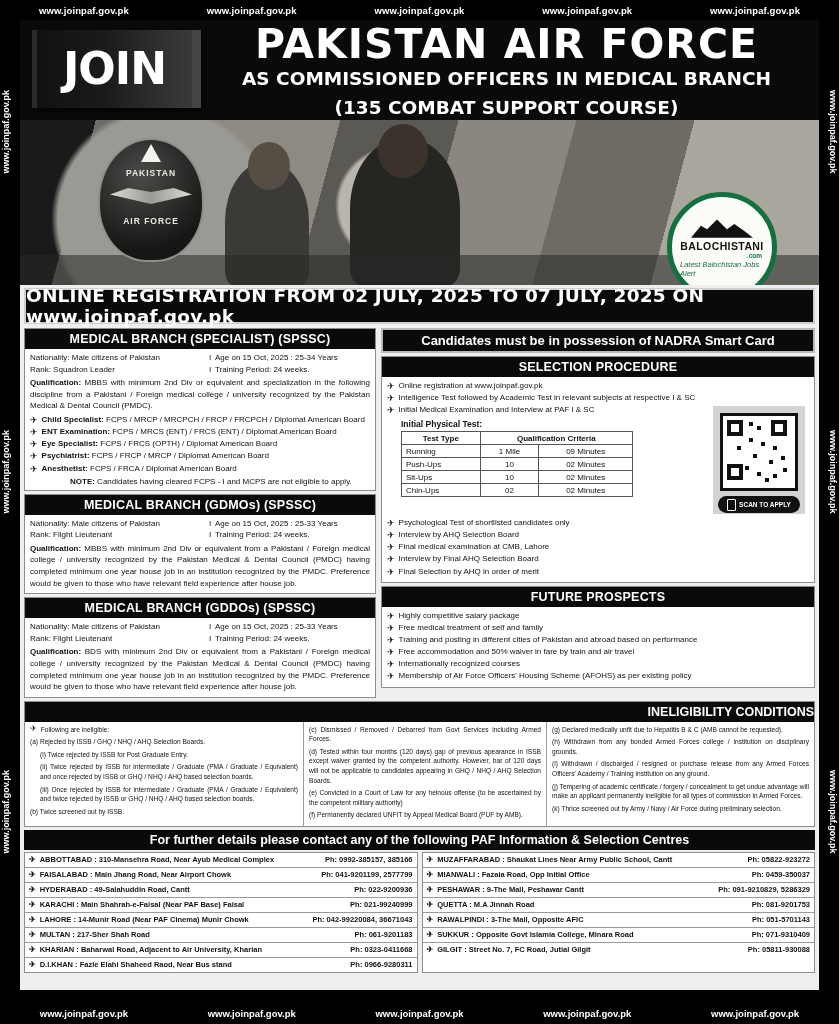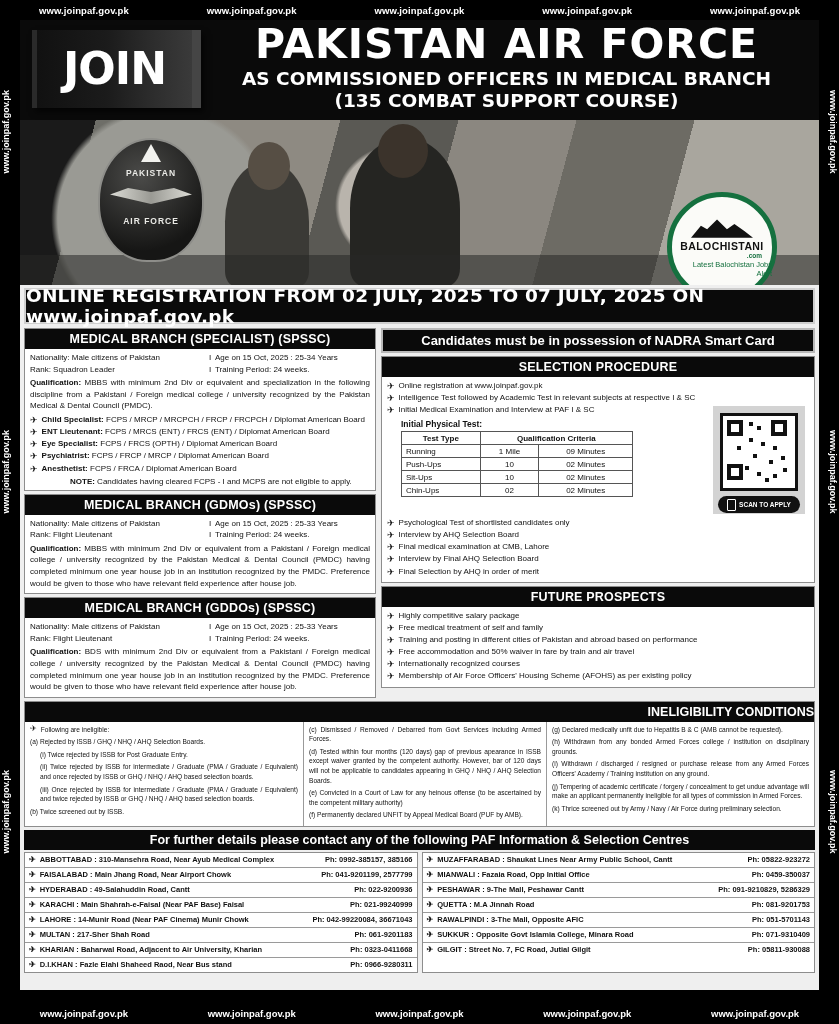--- a/index.html
+++ b/index.html
@@ -26,21 +26,21 @@
     background:linear-gradient(90deg,#111 0%,#1b1b1b 45%,#2d2d2d 75%,#3a3a3a 100%);
     border-left:5px solid #2a2a2a;border-right:9px solid #454545;
     box-shadow:3px 4px 6px rgba(0,0,0,.6);display:flex;align-items:center;justify-content:center;}
   .joinbox span{color:#fff;font-size:44px;font-weight:bold;letter-spacing:-1px;
     font-family:"DejaVu Sans",sans-serif;line-height:1;}
   .title-wrap{position:absolute;left:180px;top:4px;right:6px;text-align:center;}
   .t1{color:#fff;font-size:41px;font-weight:bold;letter-spacing:1px;line-height:1.02;
       font-family:"DejaVu Sans",sans-serif;}
   .t2{color:#fff;font-size:18.5px;font-weight:bold;letter-spacing:0px;margin-top:2px;
       font-family:"DejaVu Sans",sans-serif;}
-  .t3{color:#fff;font-size:18.5px;font-weight:bold;margin-top:1px;
+  .t3{color:#fff;font-size:18.5px;font-weight:bold;margin-top:8px;
       font-family:"DejaVu Sans",sans-serif;}
 
   .photo{position:absolute;left:0;top:100px;width:799px;height:165px;
     background:
       radial-gradient(circle at 18% 60%, #9a9a94 0 16%, rgba(0,0,0,0) 17%),
       radial-gradient(circle at 47% 52%, #b9b4ac 0 13%, rgba(0,0,0,0) 14%),
       linear-gradient(105deg,#1a1a1a 0 9%,#6e6e68 9% 22%,#8e8a82 22% 38%,
         #5a5954 38% 52%,#8b8780 52% 66%,#6d6b64 66% 80%,#a9a69e 80% 100%);
   }
   .silhouette{position:absolute;background:#2a2a28;border-radius:48% 48% 12% 12%;}
@@ -65,21 +65,21 @@
     clip-path:polygon(0 40%,22% 0,50% 25%,78% 0,100% 40%,50% 100%);}
 
   
   .wm{position:absolute;left:647px;top:172px;width:100px;height:100px;border-radius:50%;
     background:#fbfbf8;border:5px solid #15703f;z-index:6;
     display:flex;flex-direction:column;align-items:center;justify-content:center;}
   .wm-mt{width:62px;height:22px;background:#111;
     clip-path:polygon(0 100%,16% 46%,26% 62%,42% 18%,58% 62%,70% 38%,86% 70%,100% 100%);}
   .wm-n{font-size:10.5px;font-weight:bold;color:#111;letter-spacing:.4px;margin-top:2px;}
   .wm-d{font-size:6.5px;font-weight:bold;color:#15703f;align-self:flex-end;margin-right:10px;}
-  .wm-s{font-size:7.5px;color:#15703f;text-align:right;line-height:1.25;margin-top:1px;margin-left:8px;}
+  .wm-s{font-size:7.5px;color:#15703f;font-style:italic;text-align:left;line-height:1.25;margin-top:1px;margin-left:8px;}
   .wm-big{position:absolute;left:617px;top:264px;color:#c0241c;font-size:17px;font-weight:bold;
     letter-spacing:.3px;z-index:6;text-shadow:1px 1px 0 rgba(255,255,255,.35);}
 
   
   .regbar{height:32px;margin:3px 4px 0 4px;background:#0a0a0a;border:2px solid #cfcfcf;
     display:flex;align-items:center;justify-content:center;}
   .regbar span{color:#fff;font-size:18.5px;font-weight:bold;letter-spacing:.2px;
     font-family:"DejaVu Sans",sans-serif;}
 
   
@@ -231,21 +231,21 @@
             <div class="para">
               <b>Qualification:</b><span> MBBS with minimum 2nd Div or equivalent and specialization in the following discipline from a Pakistani / Foreign medical college / university recognized by the Pakistan Medical &amp; Dental Council (PMDC).</span>
             </div>
             <div class="bullets">
               <div class="bl">
                   <span class="pl">✈</span>
                   <span><b>Child Specialist:</b><span> FCPS / MRCP / MRCPCH / FRCP / FRCPCH / Diplomat American Board</span></span>
                 </div>
               <div class="bl">
                   <span class="pl">✈</span>
-                  <span><b>ENT Lieutenant:</b><span> FCPS / MRCS (ENT) / FRCS (ENT) / Diplomat American Board</span></span>
+                  <span><b>ENT Examination:</b><span> FCPS / MRCS (ENT) / FRCS (ENT) / Diplomat American Board</span></span>
                 </div>
               <div class="bl">
                   <span class="pl">✈</span>
                   <span><b>Eye Specialist:</b><span> FCPS / FRCS (OPTH) / Diplomat American Board</span></span>
                 </div>
               <div class="bl">
                   <span class="pl">✈</span>
                   <span><b>Psychiatrist:</b><span> FCPS / FRCP / MRCP / Diplomat American Board</span></span>
                 </div>
               <div class="bl">

